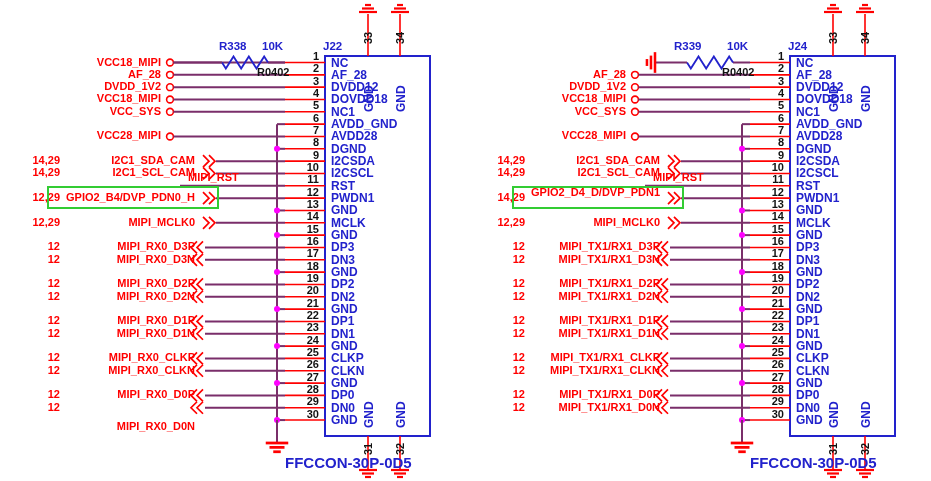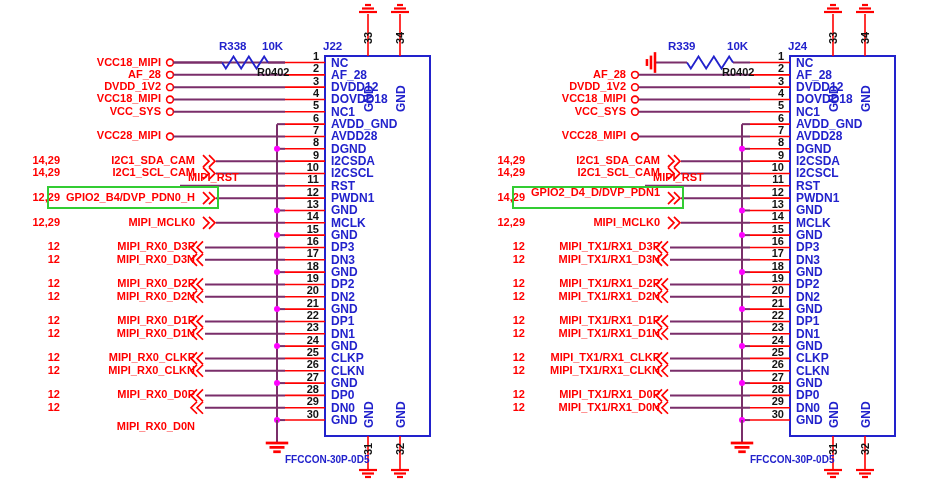--- a/index.html
+++ b/index.html
@@ -6,21 +6,21 @@
   body{width:931px;height:481px;overflow:hidden;
        font-family:"Liberation Sans","DejaVu Sans",sans-serif;}
   #root{position:relative;width:931px;height:481px;}
   .sch{position:absolute;top:0;left:0;width:931px;height:481px;}
   .unit{position:absolute;top:0;height:481px;width:466px;}
   .lbl{position:absolute;white-space:nowrap;line-height:1;}
   .net{color:#ff0000;font-weight:bold;font-size:11px;}
   .pinname{color:#2222cc;font-weight:bold;font-size:12px;}
   .pinnum{color:#111111;font-weight:bold;font-size:11px;}
   .refdes{color:#2222cc;font-weight:bold;font-size:11.5px;}
-  .partlbl{color:#2222cc;font-weight:bold;font-size:10px;}
+  .partlbl{color:#2222cc;font-weight:bold;font-size:15px;}
   .resval{color:#2222cc;font-weight:bold;font-size:11.5px;}
   .respkg{color:#111111;font-weight:bold;font-size:11px;}
   .vert{transform-origin:0 0;transform:rotate(-90deg);}
 </style>
 </head>
 <body>
 
 <div id="root">
   <svg class="sch" id="wires" viewBox="0 0 931 481">
       <g transform="translate(0,0)">
@@ -541,21 +541,21 @@
       <div class="lbl pinname vert" style="left: 395px; top: 112px;">GND</div>
       <div class="lbl pinnum vert" style="left: 363px; top: 455px;">31</div>
       <div class="lbl pinname vert" style="left: 363px; top: 428px;">GND</div>
       <div class="lbl pinnum vert" style="left: 395px; top: 455px;">32</div>
       <div class="lbl pinname vert" style="left: 395px; top: 428px;">GND</div>
       <div class="lbl net" style="left: auto; top: 68.83px; right: 305px;">AF_28</div>
       <div class="lbl net" style="left: auto; top: 81.16px; right: 305px;">DVDD_1V2</div>
       <div class="lbl net" style="left: auto; top: 93.49px; right: 305px;">VCC18_MIPI</div>
       <div class="lbl net" style="left: auto; top: 105.82px; right: 305px;">VCC_SYS</div>
       <div class="lbl net" style="left: auto; top: 130.48px; right: 305px;">VCC28_MIPI</div>
-      <div class="lbl resval" style="left: 203px; top: 40.5px;">R339</div>
+      <div class="lbl resval" style="left: 209px; top: 40.5px;">R339</div>
       <div class="lbl resval" style="left: 262px; top: 40.5px;">10K</div>
       <div class="lbl respkg" style="left: 257px; top: 66.5px;">R0402</div>
       <div class="lbl net" style="left: auto; top: 155.14px; right: 271px;">I2C1_SDA_CAM</div>
       <div class="lbl net" style="left: auto; top: 155.14px; right: 406px;">14,29</div>
       <div class="lbl net" style="left: auto; top: 167.47px; right: 271px;">I2C1_SCL_CAM</div>
       <div class="lbl net" style="left: auto; top: 167.47px; right: 406px;">14,29</div>
       <div class="lbl net" style="left: 188px; top: 171.8px;">MIPI_RST</div>
       <div class="lbl net" style="left: auto; top: 187px; right: 271px; z-index: 5;">GPIO2_D4_D/DVP_PDN1</div>
       <div class="lbl net" style="left: auto; top: 192.13px; right: 406px;">14,29</div>
       <div class="lbl" style="left: 47px; top: 186.13px; width: 172px; height: 23px; border: 2.5px solid rgb(51, 204, 51); box-sizing: border-box;"></div>

